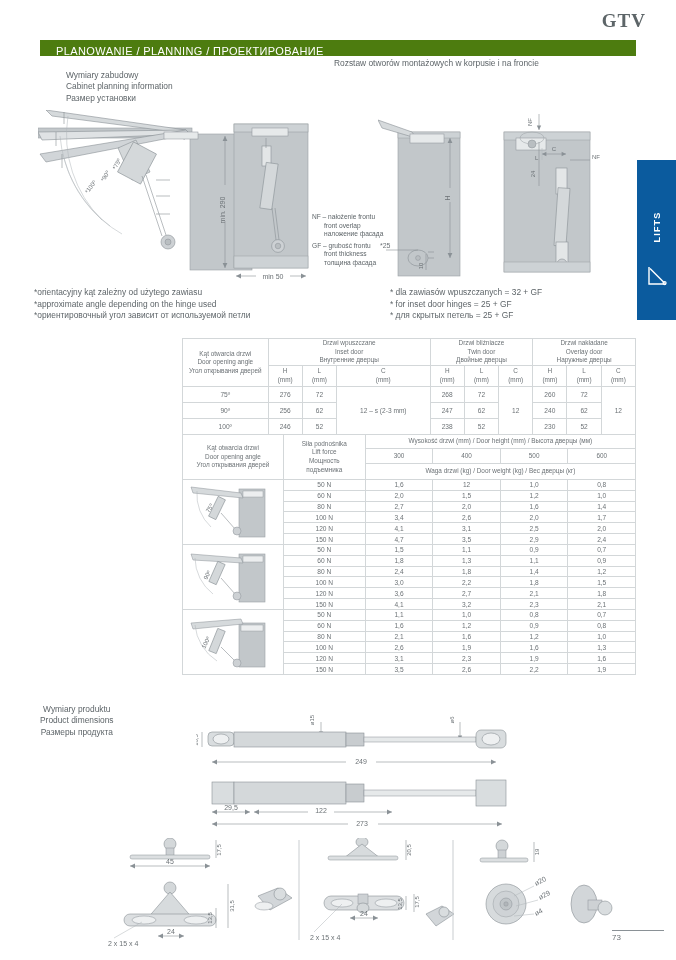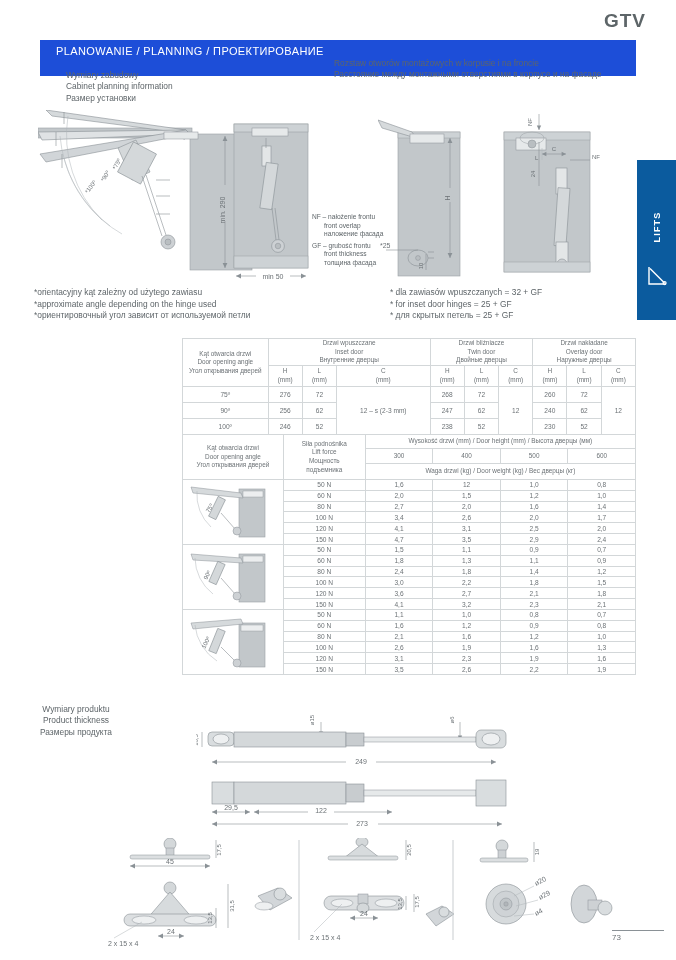--- a/index.html
+++ b/index.html
@@ -11,27 +11,27 @@
     position:relative;
     overflow:hidden;
   }
   .page{position:absolute;left:0;top:0;width:676px;height:960px;}
 
   
   .brand{
     position:absolute;right:30px;top:10px;
     font-size:19px;font-weight:bold;letter-spacing:1px;
     color:#5d6568;
-    font-family:Liberation Sans, sans-serif;
+    font-family:Liberation Serif, serif;
   }
 
   
   .section-bar{
-    position:absolute;left:40px;top:40px;width:596px;height:36px;
-    background:#1d4ed8;
+    position:absolute;left:40px;top:40px;width:596px;height:16px;
+    background:#4d7c0f;
   }
   .section-bar span{
     position:absolute;left:16px;top:5px;
     font-size:11px;color:#ffffff;letter-spacing:.4px;
   }
 
   
   .side-tab{
     position:absolute;left:637px;top:160px;width:39px;height:160px;
     background:#0b5b9e;
@@ -113,21 +113,20 @@
   </div>
 
   <div class="cap left">
     <div>Wymiary zabudowy</div>
     <div>Cabinet planning information</div>
     <div>Размер установки</div>
   </div>
 
   <div class="cap right">
     <div>Rozstaw otworów montażowych w korpusie i na froncie</div>
-    <div>Расстояние между монтажными отверстиями в корпусе и на фасаде</div>
   </div>
 
   <div class="draw" style="left:38px;top:110px;">
     <svg width="250" height="172" viewBox="0 0 250 172">
 
       <rect x="152" y="24" width="62" height="136" class="panel"></rect>
       <rect x="0" y="18" width="154" height="10" fill="#c2c7ca" stroke="#9aa0a4" stroke-width=".6"></rect>
 
       <polygon points="8,0 148,20 152,24 14,6" fill="#d6dadc" stroke="#8a9196" stroke-width=".6"></polygon>
       <polygon points="0,22 148,20 152,24 4,30" fill="#dfe2e4" stroke="#8a9196" stroke-width=".6"></polygon>
@@ -551,21 +550,21 @@
       <td>3,5</td>
       <td>2,6</td>
       <td>2,2</td>
       <td>1,9</td>
     </tr>
   </tbody>
     </table>
 
   <div class="pd-cap">
     <div>Wymiary produktu</div>
-    <div>Product thickness</div>
+    <div>Product dimensions</div>
     <div>Размеры продукта</div>
   </div>
 
   <div class="draw" style="left:196px;top:706px;">
     <svg width="420" height="66" viewBox="0 0 420 66">
       <text class="dim" transform="rotate(-90 118 14)" x="118" y="14" text-anchor="middle">ø15</text>
       <line x1="125" y1="16" x2="125" y2="28" class="ln"></line>
       <polygon points="125,30 122.8,25.6 127.2,25.6" fill="#8a9196"></polygon>
       <text class="dim" transform="rotate(-90 258 14)" x="258" y="14" text-anchor="middle">ø6</text>
       <line x1="264" y1="16" x2="264" y2="32" class="ln"></line>

